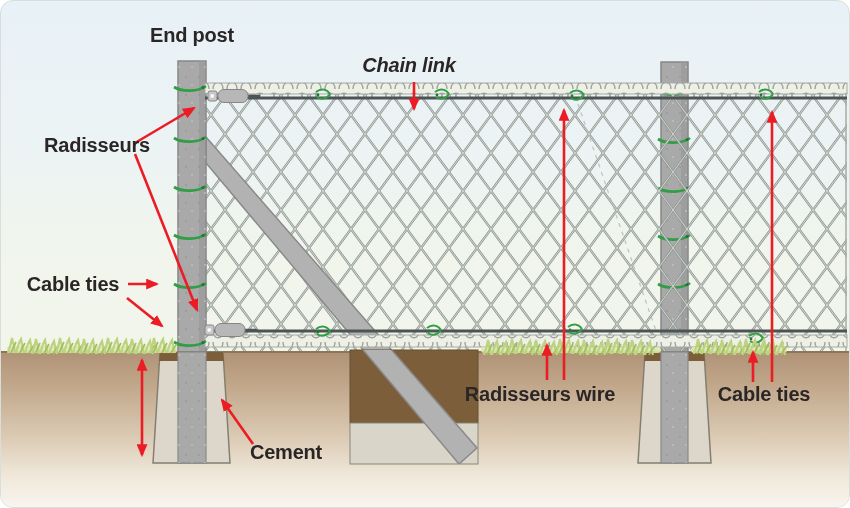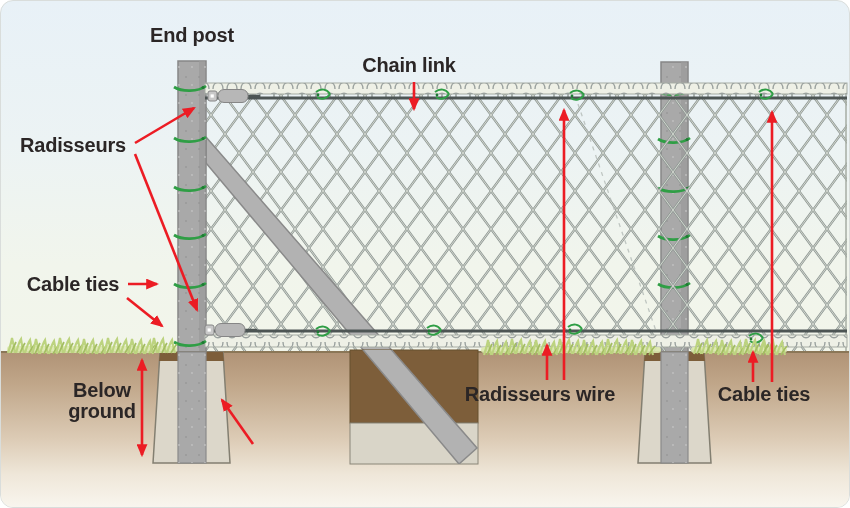--- a/index.html
+++ b/index.html
@@ -207,20 +207,20 @@
     <line x1="141" y1="359" x2="141" y2="454" marker-start="url(#arrowR)" marker-end="url(#arrowR)"></line>
     <line x1="252" y1="443" x2="221" y2="399" marker-end="url(#arrowR)"></line>
     <line x1="546" y1="379" x2="546" y2="344" marker-end="url(#arrowR)"></line>
     <line x1="563" y1="379" x2="563" y2="109" marker-end="url(#arrowR)"></line>
     <line x1="752" y1="381" x2="752" y2="351" marker-end="url(#arrowR)"></line>
     <line x1="771" y1="381" x2="771" y2="111" marker-end="url(#arrowR)"></line>
   </g>
 </svg>
 
 <div class="lbl" style="left:111px;top:24px;width:160px;">End post</div>
-<div class="lbl" style="left:328px;top:54px;width:160px;">Chain link</div>
-<div class="lbl" style="left:2px;top:134px;width:140px;">Radisseurs</div>
+<div class="lbl" style="left:328px;top:54px;width:160px;font-style:italic;">Chain link</div>
+<div class="lbl" style="left:26px;top:134px;width:140px;">Radisseurs</div>
 <div class="lbl" style="left:2px;top:273px;width:140px;">Cable ties</div>
-<div class="lbl wrap" style="left:55px;top:379px;width:92px;">Below ground</div>
+<div class="lbl" style="left:215px;top:441px;width:140px;">Cement</div>
 <div class="lbl" style="left:439px;top:383px;width:200px;">Radisseurs wire</div>
 <div class="lbl" style="left:693px;top:383px;width:140px;">Cable ties</div>
 
 </div>
 
 </body></html>

